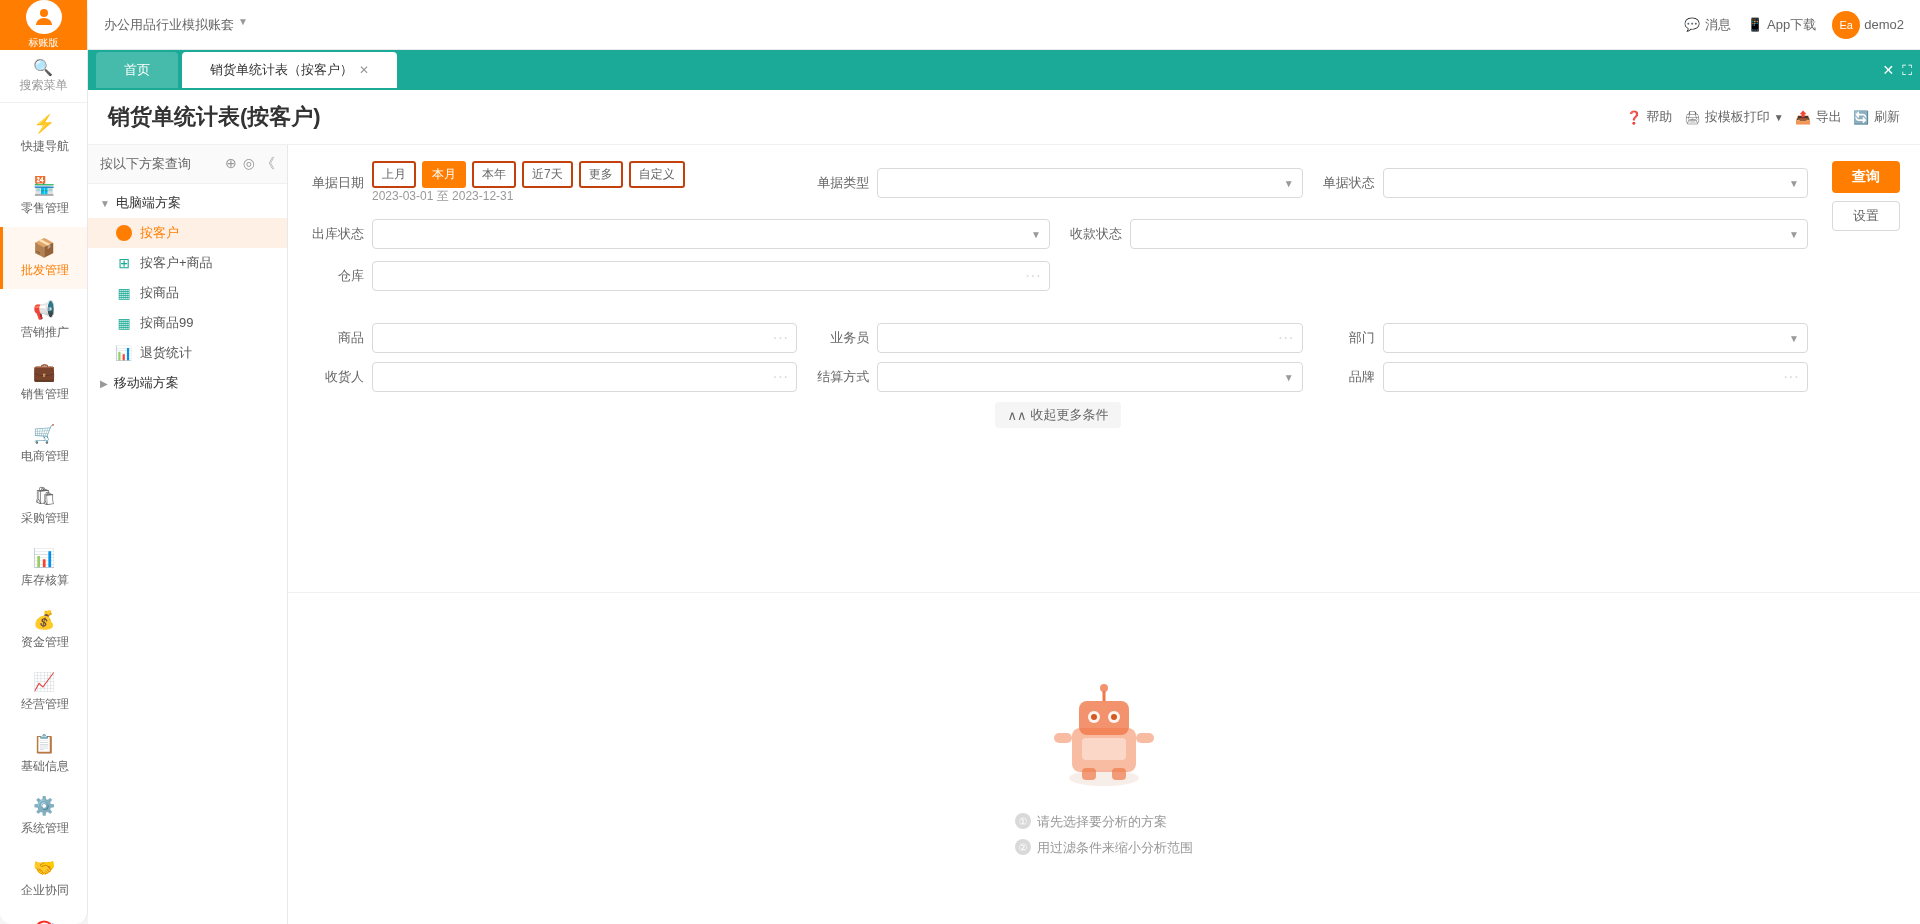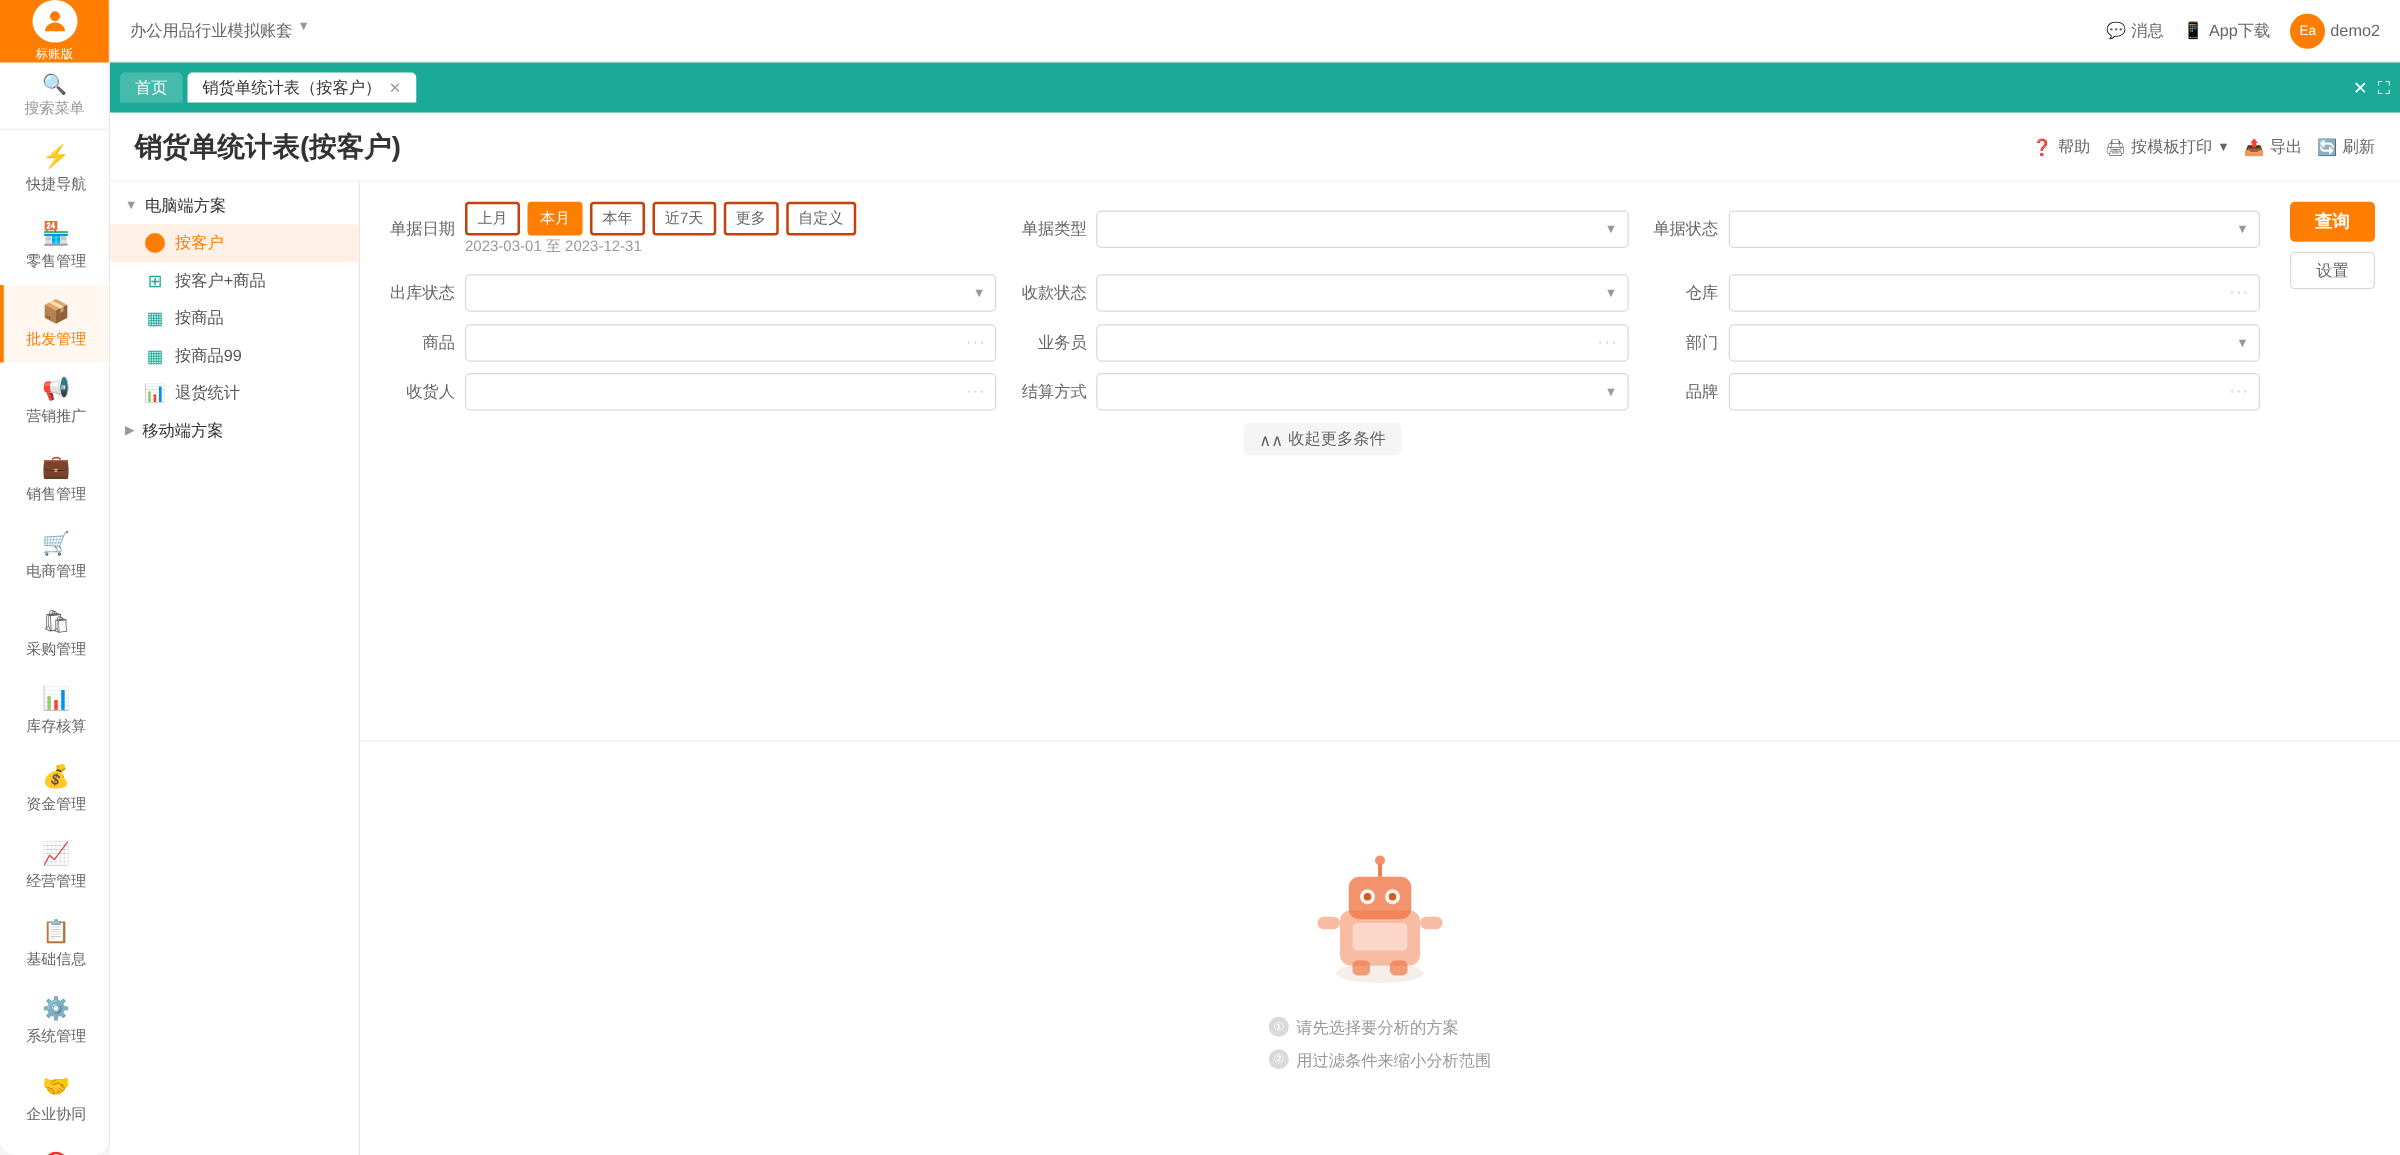--- a/index.html
+++ b/index.html
@@ -22,21 +22,21 @@
     
     .top-header { height: 50px; background: #fff; display: flex; align-items: center; justify-content: space-between; padding: 0 16px; border-bottom: 1px solid #e8e8e8; flex-shrink: 0; }
     .top-header-left { display: flex; align-items: center; gap: 8px; }
     .industry-selector { display: flex; align-items: flex-start; gap: 4px; color: #666; font-size: 13px; cursor: pointer; }
     .top-header-right { display: flex; align-items: center; gap: 16px; }
     .header-btn { display: flex; align-items: center; gap: 4px; color: #666; font-size: 13px; cursor: pointer; }
     .avatar { width: 28px; height: 28px; border-radius: 50%; background: #ff7d00; display: flex; align-items: center; justify-content: center; color: #fff; font-size: 11px; }
 
     
     .tab-bar { height: 40px; background: #1aaa97; display: flex; align-items: center; padding: 0 8px; gap: 4px; flex-shrink: 0; }
-    .tab { height: 24px; padding: 0 12px; border-radius: 4px 4px 0 0; display: flex; align-items: center; gap: 6px; font-size: 13px; cursor: pointer; }
+    .tab { height: 36px; padding: 0 28px; border-radius: 4px 4px 0 0; display: flex; align-items: center; gap: 6px; font-size: 13px; cursor: pointer; }
     .tab.home { background: rgba(255,255,255,0.2); color: #fff; }
     .tab.active { background: #fff; color: #333; }
     .tab-close { color: #999; font-size: 12px; cursor: pointer; }
     .tab-maximize { color: #fff; font-size: 16px; margin-left: auto; cursor: pointer; display: flex; align-items: center; gap: 8px; }
 
     
     .page-content { flex: 1; overflow-y: auto; background: #f5f5f5; padding: 0; }
     .page-inner { background: #fff; margin: 0; }
 
     
@@ -234,20 +234,28 @@
           <div class="page-action-btn">
             <span>🔄</span>
             <span>刷新</span>
           </div>
         </div>
       </div>
 
       <div class="content-area">
 
         <div class="scheme-panel">
+          <div class="scheme-panel-header">
+            <span class="scheme-panel-title">按以下方案查询</span>
+            <div class="scheme-panel-actions">
+              <span class="scheme-action-icon">⊕</span>
+              <span class="scheme-action-icon">◎</span>
+              <span class="scheme-action-icon">《</span>
+            </div>
+          </div>
           <div class="scheme-tree">
 
             <div class="scheme-group">
               <div class="scheme-group-header">
                 <span class="scheme-group-arrow">▼</span>
                 <span>电脑端方案</span>
               </div>
               <div class="scheme-item active">
                 <div class="scheme-item-icon" style="background:#ff7d00; width:16px; height:16px; border-radius:50%;"></div>
                 <span>按客户</span>
@@ -312,21 +320,21 @@
 
                   <div class="filter-cell">
                     <span class="filter-cell-label">单据状态</span>
                     <div class="filter-cell-input">
                       <span></span>
                       <span style="font-size:10px; color:#999;">▼</span>
                     </div>
                   </div>
                 </div>
 
-                <div style="display:grid; grid-template-columns: 1fr 1fr 1fr; gap:12px 16px; margin-bottom:10px;">
+                <div style="display:grid; grid-template-columns: 1fr 1fr; gap:12px 16px; margin-bottom:32px;">
                   <div class="filter-cell">
                     <span class="filter-cell-label">出库状态</span>
                     <div class="filter-cell-input">
                       <span></span>
                       <span style="font-size:10px; color:#999;">▼</span>
                     </div>
                   </div>
                   <div class="filter-cell">
                     <span class="filter-cell-label">收款状态</span>
                     <div class="filter-cell-input">

